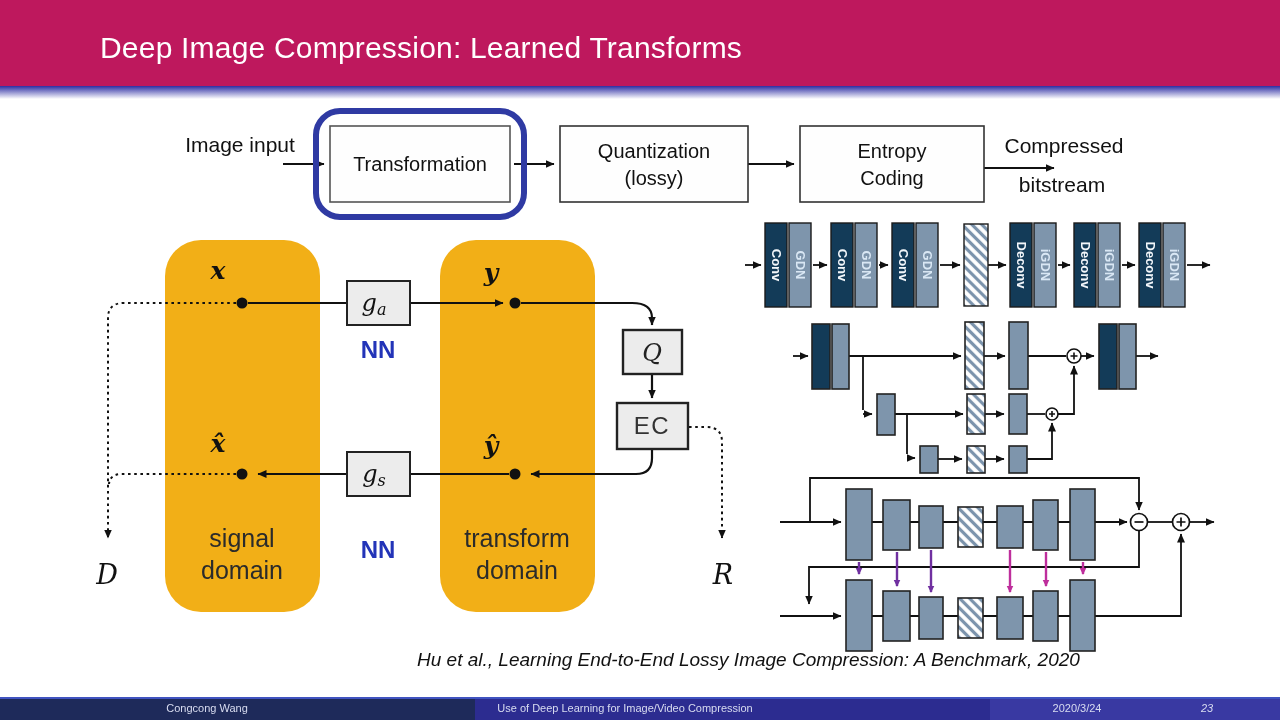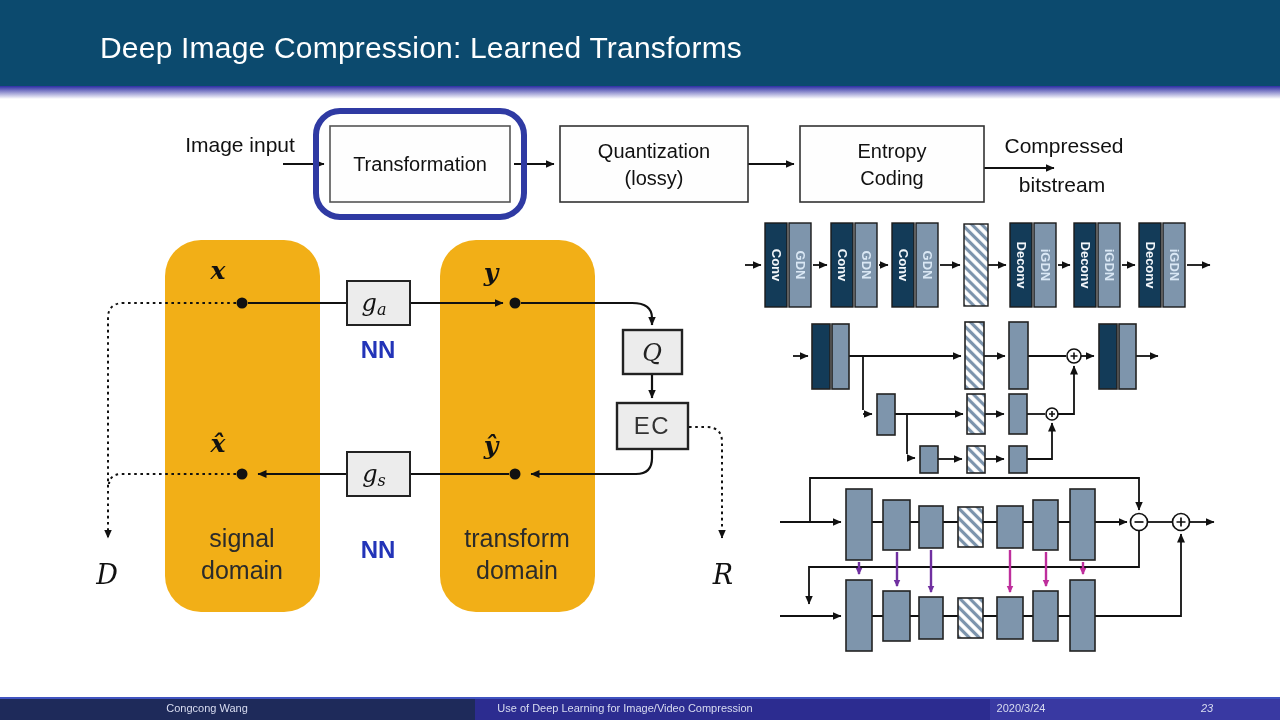--- a/index.html
+++ b/index.html
@@ -1,38 +1,38 @@
 <!DOCTYPE html>
 <html><head>
 <meta charset="utf-8">
 <style>
   html,body{margin:0;padding:0;background:#888;}
   .slide{position:relative;width:1280px;height:720px;background:#fff;overflow:hidden;
          font-family:"Liberation Sans",sans-serif;}
   
-  .titlebar{position:absolute;left:0;top:0;width:1280px;height:86px;background:#0c4a6e;z-index:3;}
+  .titlebar{position:absolute;left:0;top:0;width:1280px;height:86px;background:#be185d;z-index:3;}
   .titlebar h1{position:absolute;left:100px;top:31px;margin:0;font-size:30px;font-weight:400;
                color:#fff;letter-spacing:.2px;white-space:nowrap;}
   .titlebar-fade{position:absolute;left:0;top:86px;width:1280px;height:13px;z-index:3;
                background:linear-gradient(to bottom,#2E2EA4,#ffffff);}
   
   svg.diagrams{position:absolute;left:0;top:0;z-index:2;}
   
   .citation{position:absolute;left:417px;top:649px;z-index:4;font-style:italic;
             font-size:19px;line-height:22.5px;color:#111;white-space:nowrap;}
   
   .footerbar{position:absolute;left:0;top:697px;width:1280px;height:23px;z-index:5;}
   .footerbar .topline{position:absolute;left:0;top:0;width:100%;height:2px;background:#4053C0;}
   .seg{position:absolute;top:0;height:23px;}
   .seg-left{left:0;width:475px;background:#1E2A5A;}
   .seg-mid{left:475px;width:515px;background:#2C2C90;}
   .seg-right{left:990px;width:290px;background:#3939A2;}
   .footerbar span{position:absolute;top:5px;transform:translateX(-50%);
                   font-size:11px;color:#D8DCF0;white-space:nowrap;}
-  .ft-author{left:207px;} .ft-title{left:625px;} .ft-date{left:1021px;} .ft-page{left:1207px;font-style:italic;}
+  .ft-author{left:207px;} .ft-title{left:625px;} .ft-date{left:1077px;} .ft-page{left:1207px;font-style:italic;}
 </style>
 </head>
 <body>
 
 <div class="slide">
 
   <div class="titlebar">
     <h1>Deep Image Compression: Learned Transforms</h1>
   </div>
   <div class="titlebar-fade"></div>
@@ -254,20 +254,21 @@
         <path d="M1134.5,522 H1143.5" fill="none"></path>
       </g>
       <g stroke="#111" stroke-width="1.7" fill="#fff">
         <circle cx="1181" cy="522" r="8.5"></circle>
         <path d="M1176.5,522 H1185.5 M1181,517.5 V526.5" fill="none"></path>
       </g>
     </g>
   </svg>
 
   <div class="citation">
+    <div>Hu et al., Learning End-to-End Lossy Image Compression: A Benchmark, 2020</div>
   </div>
 
   <div class="footerbar">
     <div class="seg seg-left"></div>
     <div class="seg seg-mid"></div>
     <div class="seg seg-right"></div>
     <div class="topline"></div>
     <span class="ft-author">Congcong Wang</span>
     <span class="ft-title">Use of Deep Learning for Image/Video Compression</span>
     <span class="ft-date">2020/3/24</span>

